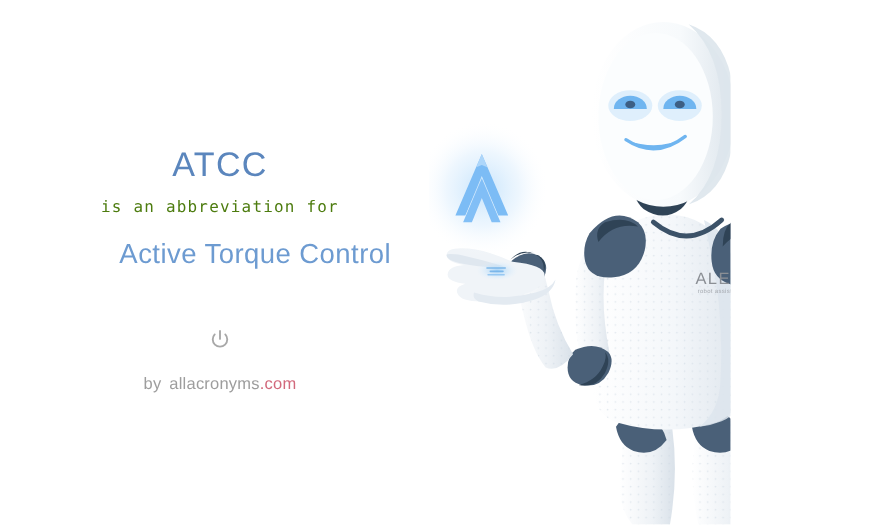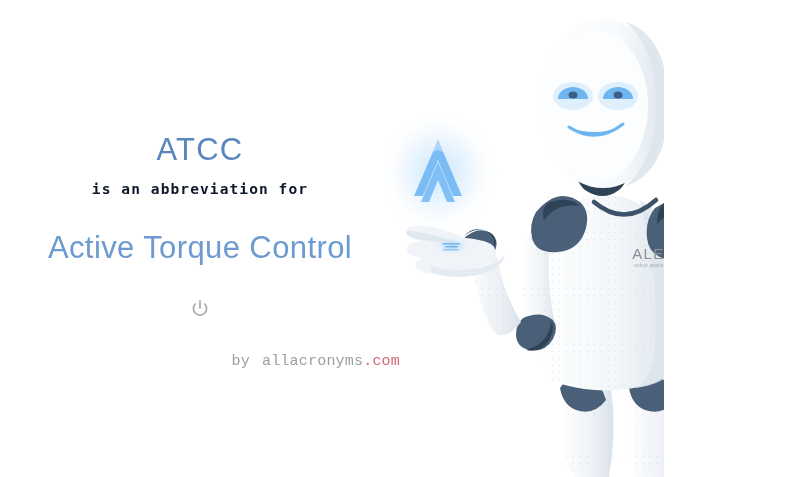--- a/index.html
+++ b/index.html
@@ -40,61 +40,61 @@
     line-height: 38px;
     white-space: nowrap;
   }
   .is-abbrev {
     position: absolute;
     top: 179px;
     left: 0;
     width: 400px;
     font-family: "DejaVu Sans Mono", monospace;
     font-size: 14.5px;
-    font-weight: 700;
+    font-weight: 400;
     letter-spacing: 1.1px;
-    color: #0f172a;
+    color: #4d7c0f;
     line-height: 20px;
     white-space: nowrap;
   }
   .meaning {
     position: absolute;
-    top: 232px;
-    left: 0;
-    width: 400px;
-    font-family: "Liberation Sans", sans-serif;
-    font-size: 31px;
+    top: 216px;
+    left: 0;
+    width: 400px;
+    font-family: "Liberation Sans", sans-serif;
+    font-size: 25px;
     font-weight: 400;
     letter-spacing: 0.4px;
     color: #6d9bd1;
     line-height: 31.5px;
+    padding-left: 32px;
   }
   .power-icon {
     position: absolute;
     top: 299px;
     left: 0;
     width: 400px;
     height: 20px;
     display: flex;
     align-items: center;
     justify-content: center;
   }
   .power-icon svg { display: block; }
   .byline {
     position: absolute;
-    top: 352px;
-    left: 0;
-    width: 400px;
-    font-family: Liberation Mono, monospace;
+    top: 340px;
+    left: 0;
+    width: 400px;
+    font-family: Liberation Sans, sans-serif;
     font-size: 15px;
     letter-spacing: 0.2px;
     color: #9d9d9d;
     line-height: 20px;
     white-space: nowrap;
-    text-align: right;
   }
   .byline .dot-com { color: #d2697c; }
   .byline .sp { letter-spacing: 3px; }
 
   
   .robot-wrap {
     position: absolute;
     left: 390px;
     top: 0;
     width: 411px;

